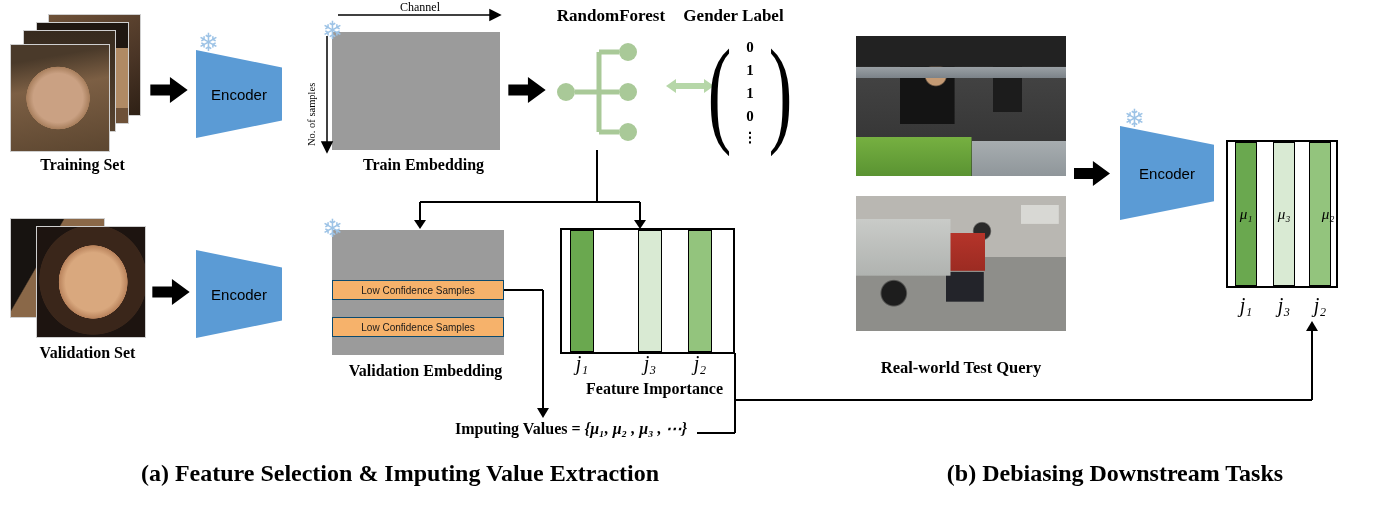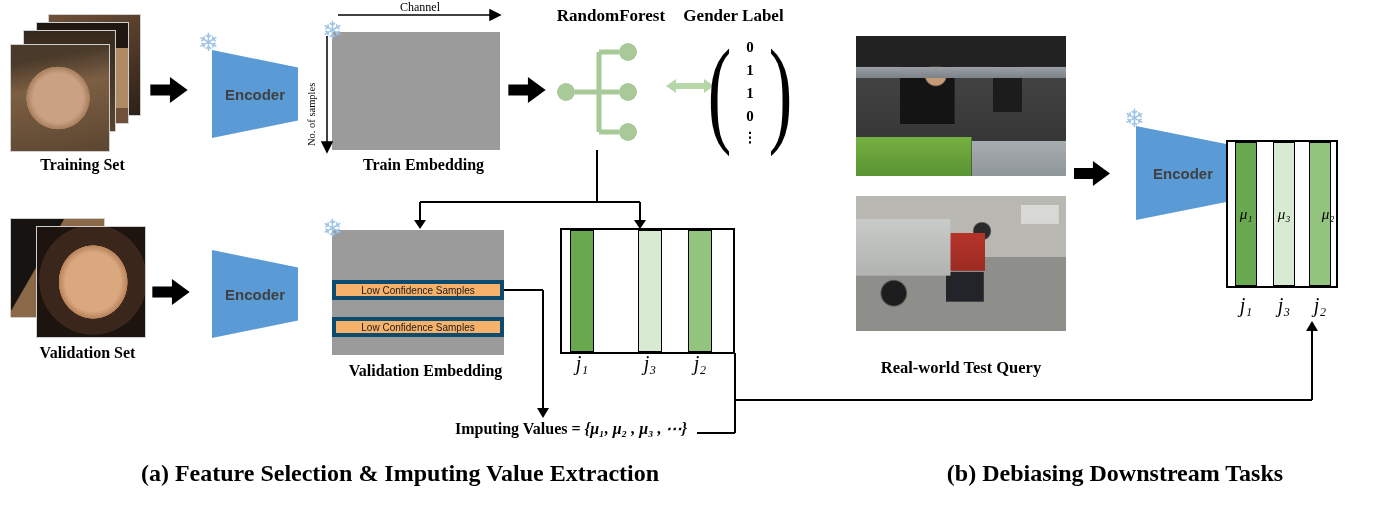--- a/index.html
+++ b/index.html
@@ -9,27 +9,27 @@
 
   .lbl { position:absolute; text-align:center; font-weight:bold; }
   .f16 { font-size:16px;padding-left:15px; } .f17 { font-size:17px; } .f20 { font-size:24px; }
 
   .connectors { position:absolute; left:0; top:0; z-index:9; pointer-events:none; }
   .block-arrow { position:absolute; z-index:3; }
 
   .encoder { position:absolute; background:#5b9bd5;
              clip-path:polygon(0 0, 100% 20%, 100% 80%, 0 100%);
              display:flex; align-items:center; justify-content:center;
-             color:#404040; font-family:"Liberation Sans", sans-serif;
-             font-weight:bold; font-size:15px; z-index:2;margin-left:16px; }
+             color:#000000; font-family:"Liberation Sans", sans-serif;
+             font-weight:normal; font-size:15px; z-index:2; }
   .snow { position:absolute; font-size:25px; line-height:1; color:#9dc3e6; z-index:6; }
 
   .gray-box { position:absolute; background:#9b9b9b; z-index:2; }
   .lc-row { position:absolute; left:0; width:100%; height:20px; background:#f6b26b;
-            border:4px solid #0c4a6e; display:flex; align-items:center; justify-content:center;
+            border:1px solid #0c4a6e; display:flex; align-items:center; justify-content:center;
             font-family:"Liberation Sans", sans-serif; font-size:10px; color:#1a1a1a; z-index:3; }
 
   .axis-x { position:absolute; font-size:12px; text-align:center; }
   .axis-y { position:absolute; font-size:10.5px; writing-mode:vertical-rl; transform:rotate(180deg); }
 
   .white-box { position:absolute; background:#fff; border:2px solid #000; z-index:2; }
   .vbar { position:absolute; top:0; bottom:0; width:24px; border:1px solid #000;
           display:flex; align-items:center; justify-content:center; }
   .bar-dark { background:#6aa84f; } .bar-light { background:#d9ead3; } .bar-mid { background:#93c47d;padding-left:16px; }
   .jlbl { position:absolute; width:34px; text-align:center; font-size:20px; font-style:italic; }
@@ -192,20 +192,21 @@
   <div class="lbl f16" style="left:318px;top:362px;width:200px;">Validation Embedding</div>
 
   <div class="white-box" style="left:560px;top:228px;width:175px;height:126px;">
     <div class="vbar bar-dark" style="left:8px;"></div>
     <div class="vbar bar-light" style="left:76px;"></div>
     <div class="vbar bar-mid" style="left:126px;"></div>
   </div>
   <div class="jlbl" style="left:565px;top:352px;">j₁</div>
   <div class="jlbl" style="left:633px;top:352px;">j₃</div>
   <div class="jlbl" style="left:683px;top:352px;">j₂</div>
+  <div class="lbl f16" style="left:552px;top:380px;width:190px;">Feature Importance</div>
 
   <div style="position:absolute;left:455px;top:419px;font-size:16px;white-space:nowrap;">
     <span style="font-weight:bold;">Imputing Values = </span><span class="math" style="font-weight:bold;">{μ₁, μ₂ , μ₃ , ⋯}</span>
   </div>
 
   <div class="lbl f20" style="left:100px;top:460px;width:600px;">(a) Feature Selection &amp; Imputing Value Extraction</div>
 
   <div class="photo kitchen" style="left:856px;top:36px;width:210px;height:140px;"></div>
   <div class="photo street" style="left:856px;top:196px;width:210px;height:135px;"></div>
   <div class="lbl" style="left:850px;top:358px;width:222px;font-size:16.5px;">Real-world Test Query</div>

